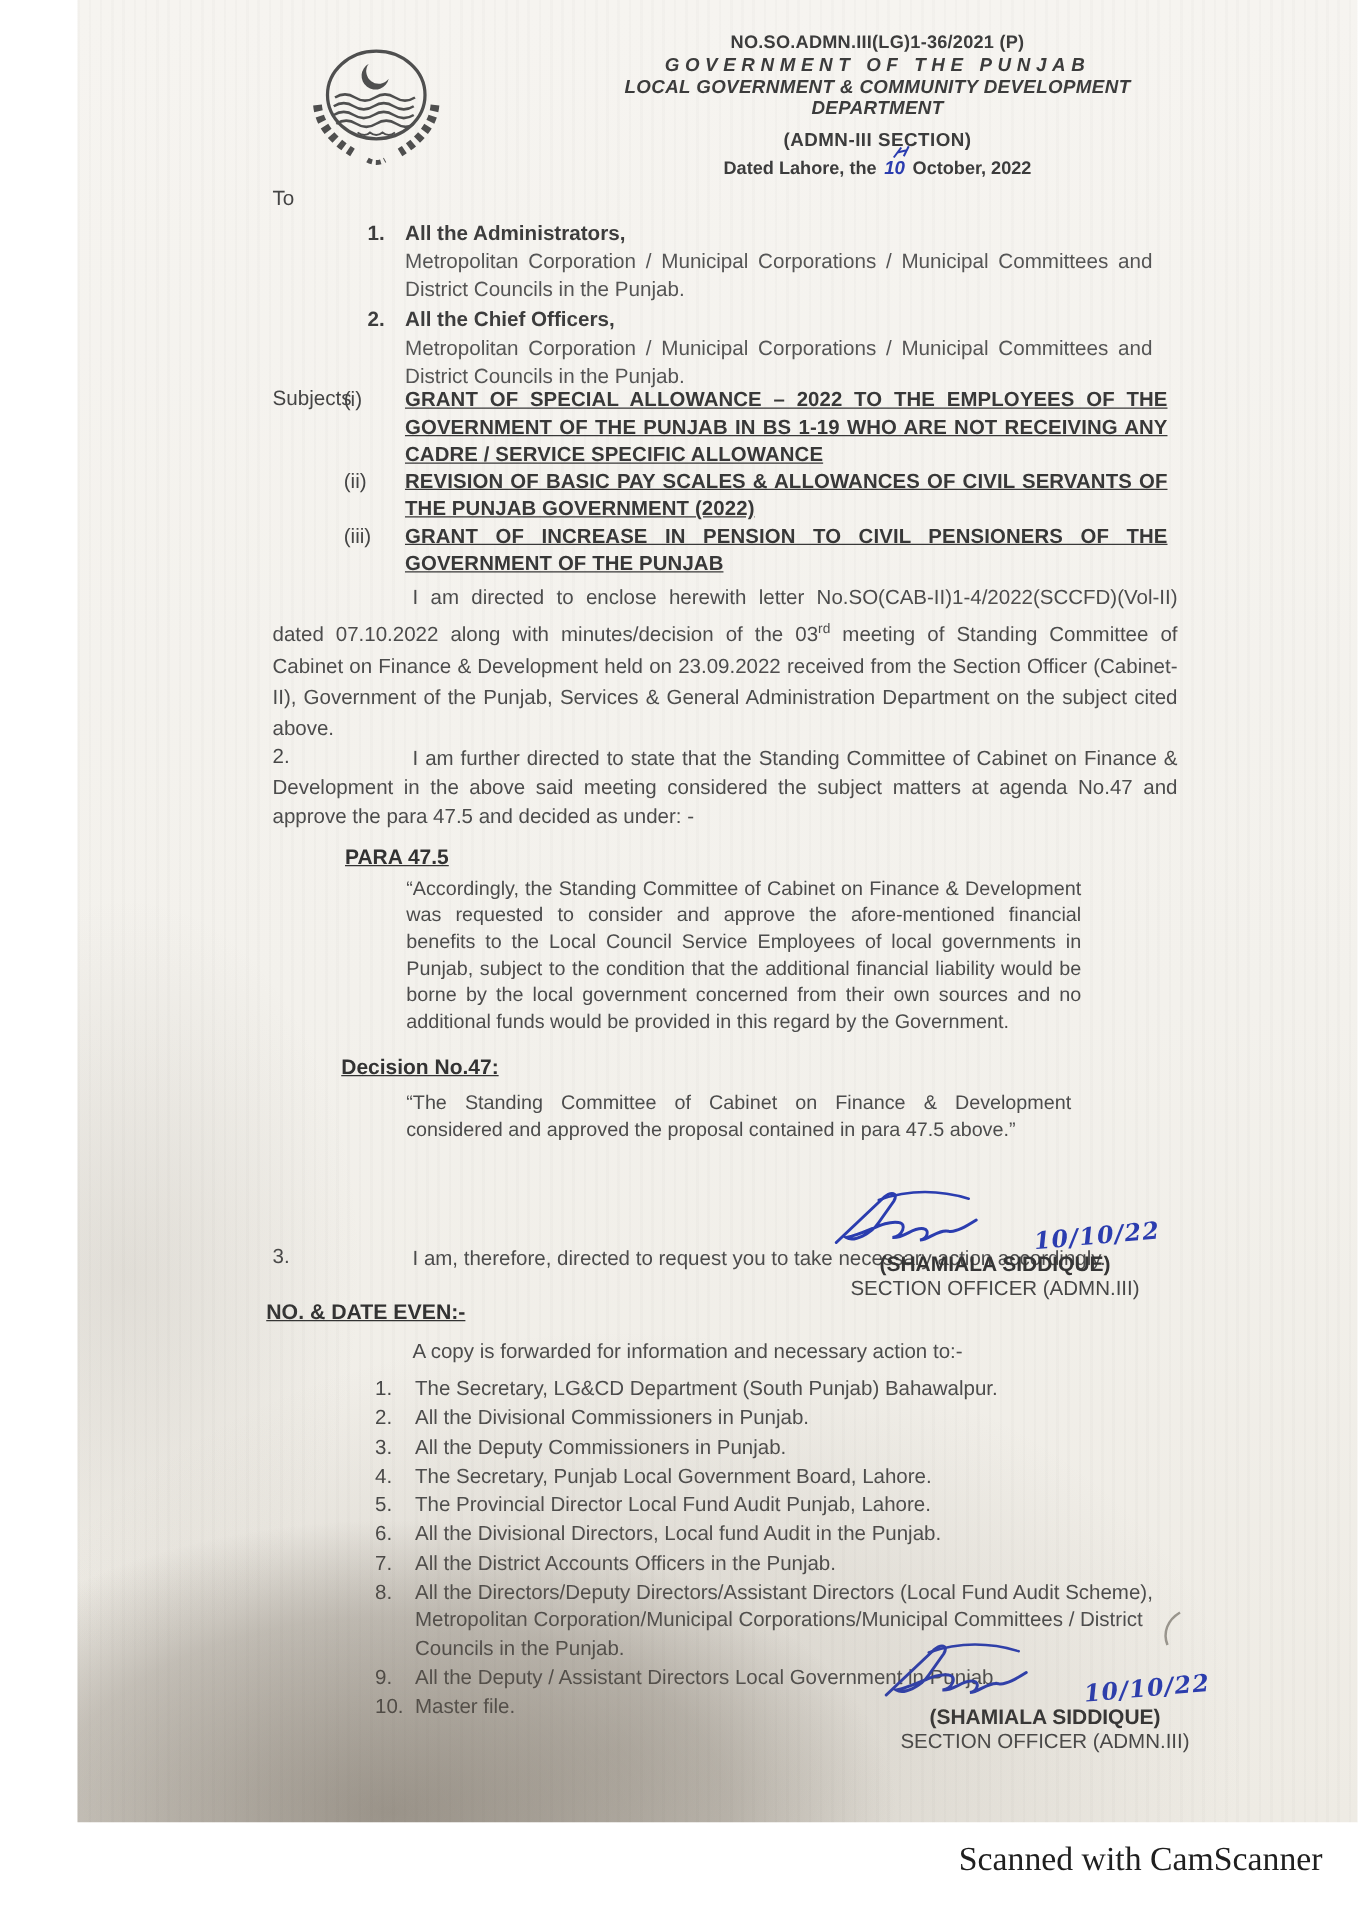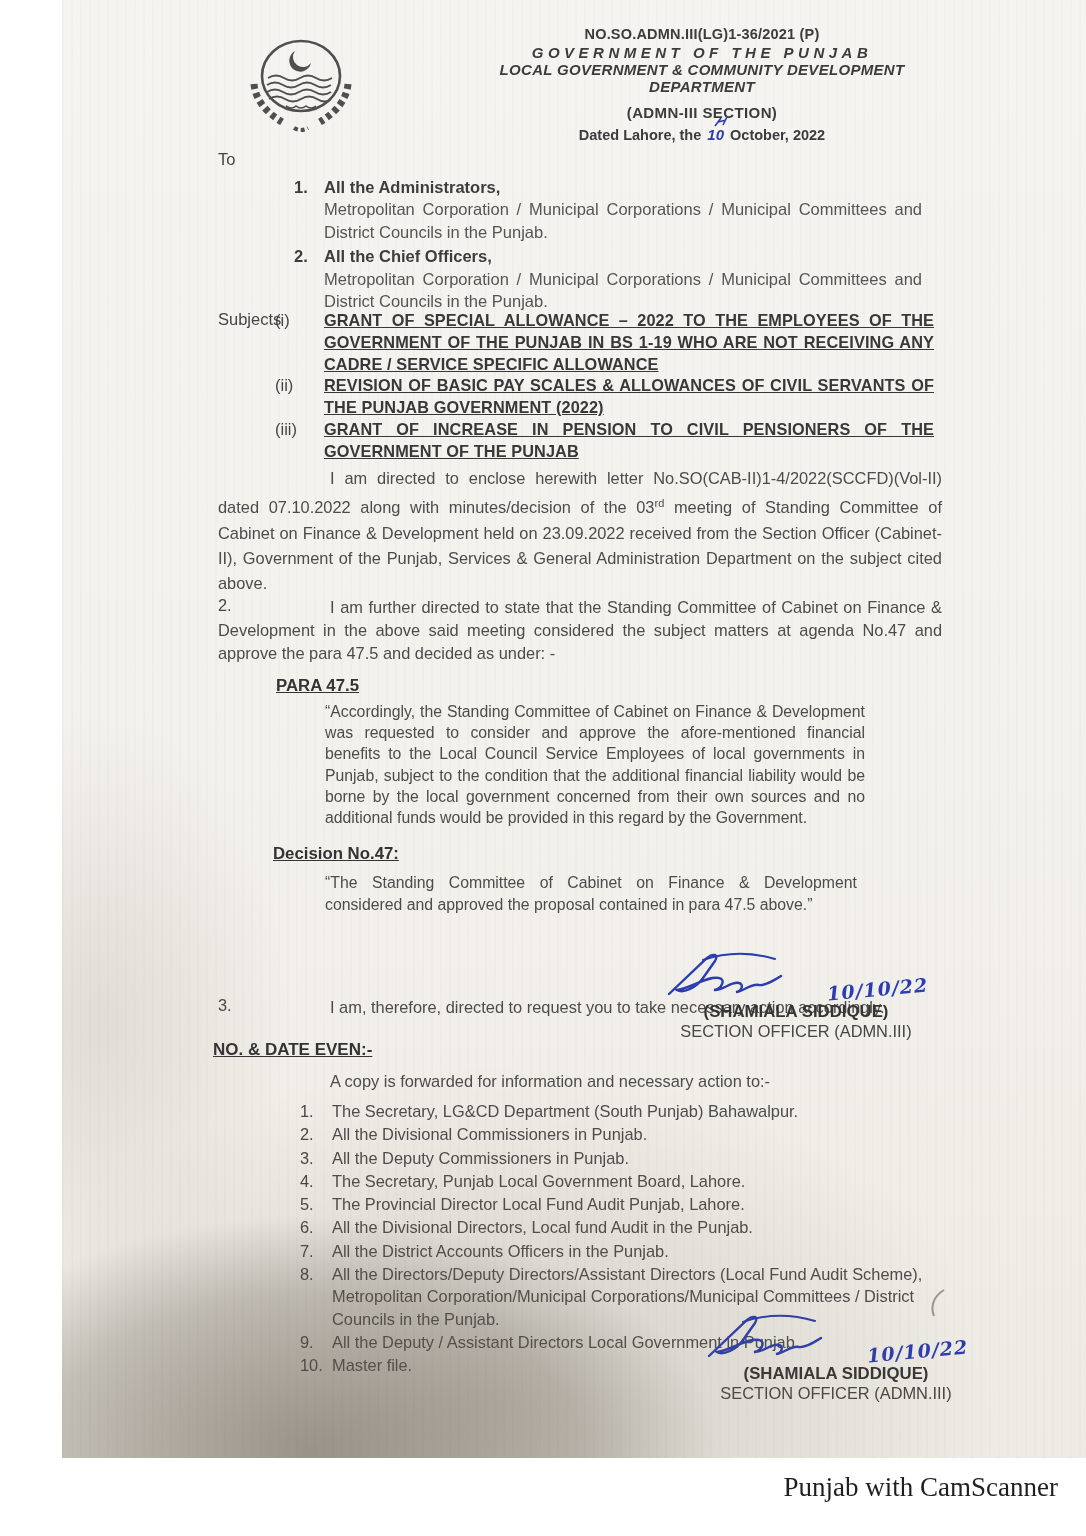--- a/index.html
+++ b/index.html
@@ -247,14 +247,14 @@
   <div class="abs" style="left:858px;top:1288px;">
     <svg width="28" height="30" viewBox="0 0 28 30">
         <path d="M24 2 C14 8 10 18 14 28" fill="none" stroke="#9a968e" stroke-width="2"></path>
       </svg>
   </div>
 
   <div class="shade"></div>
 </div>
 
 <div class="footer">
-  <div class="footer-text">Punjab with CamScanner</div>
+  <div class="footer-text">Scanned with CamScanner</div>
 </div>
 
 </body></html>

